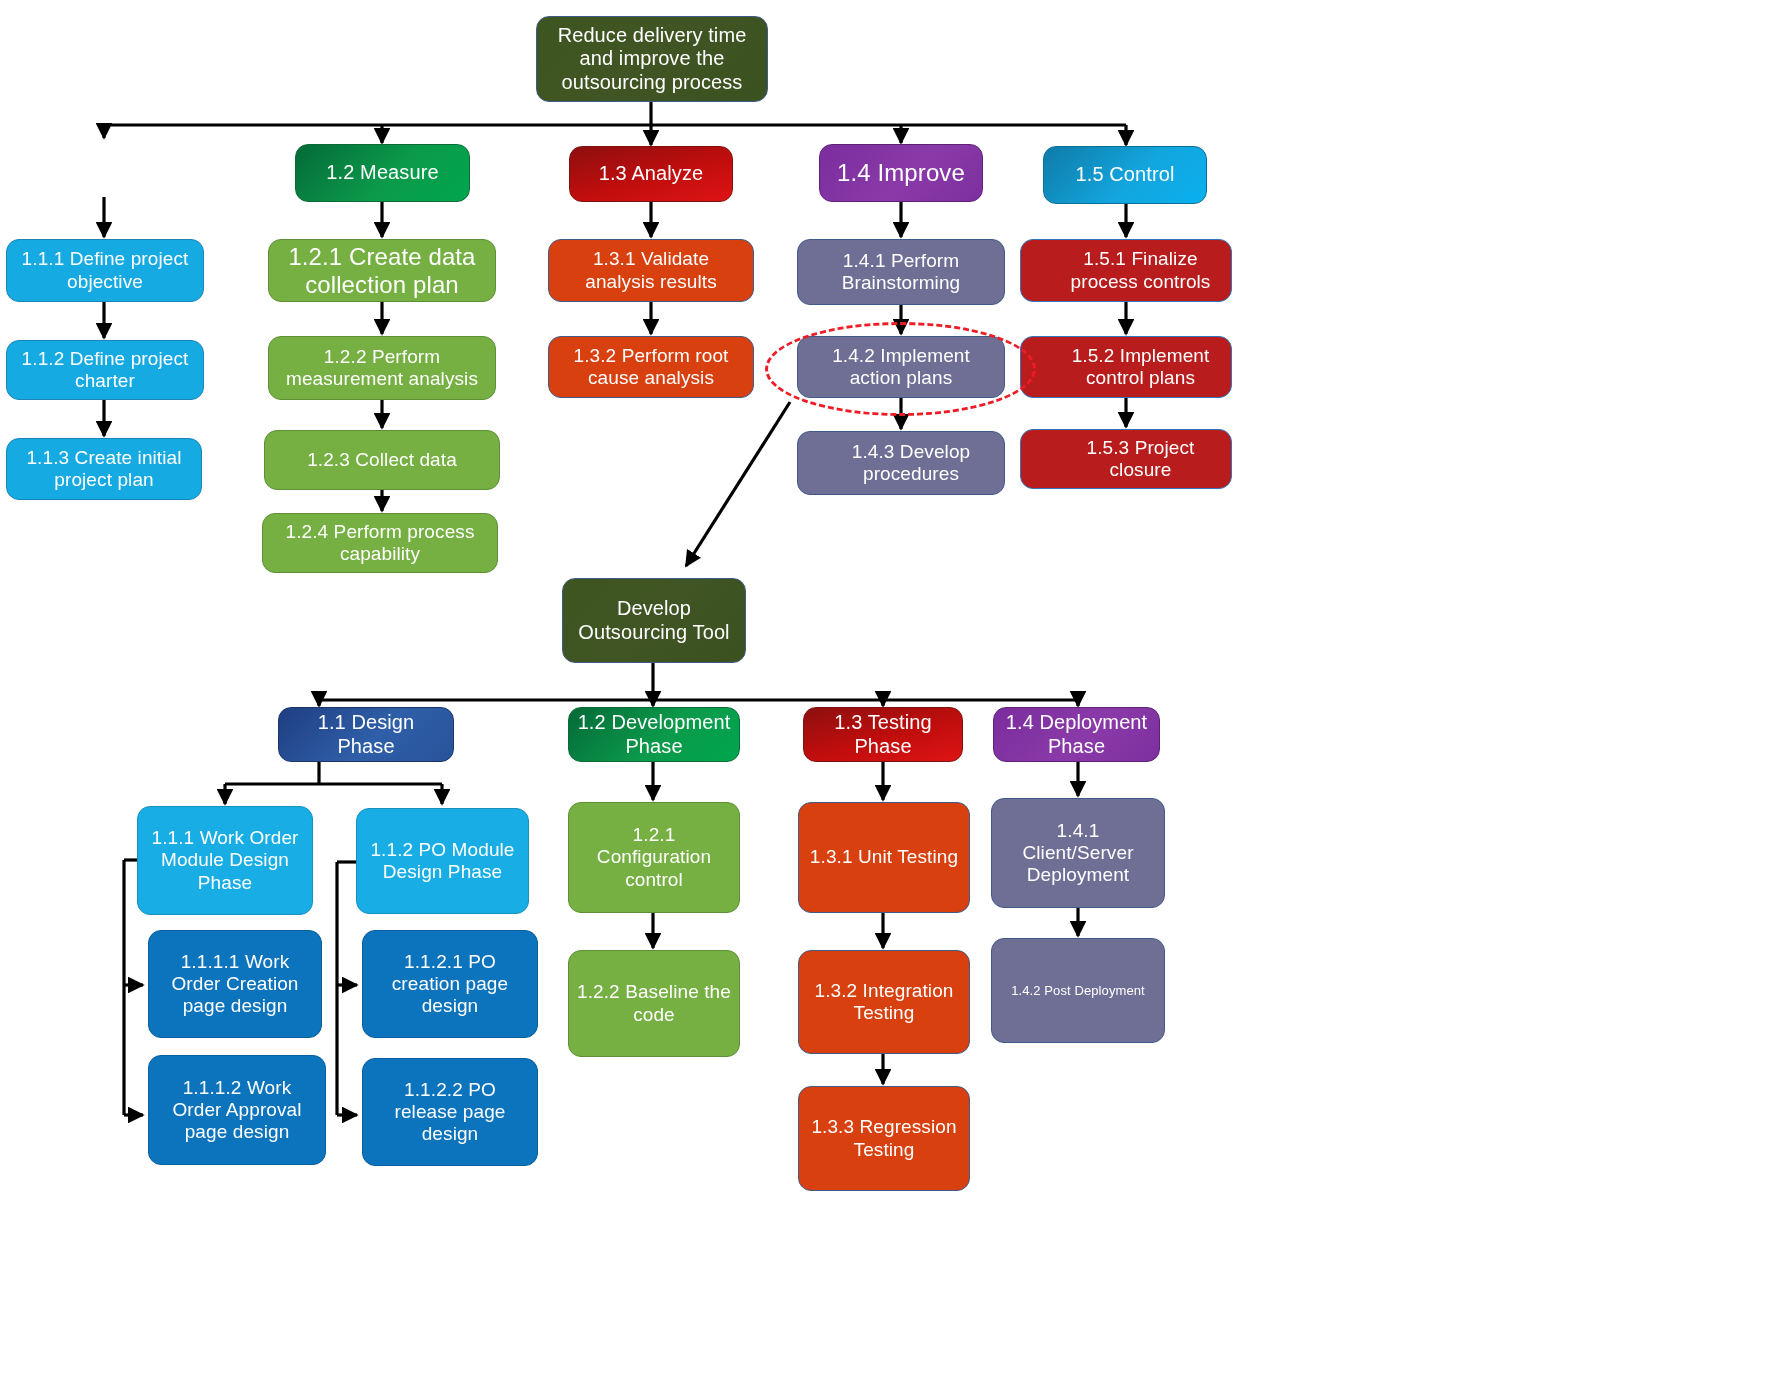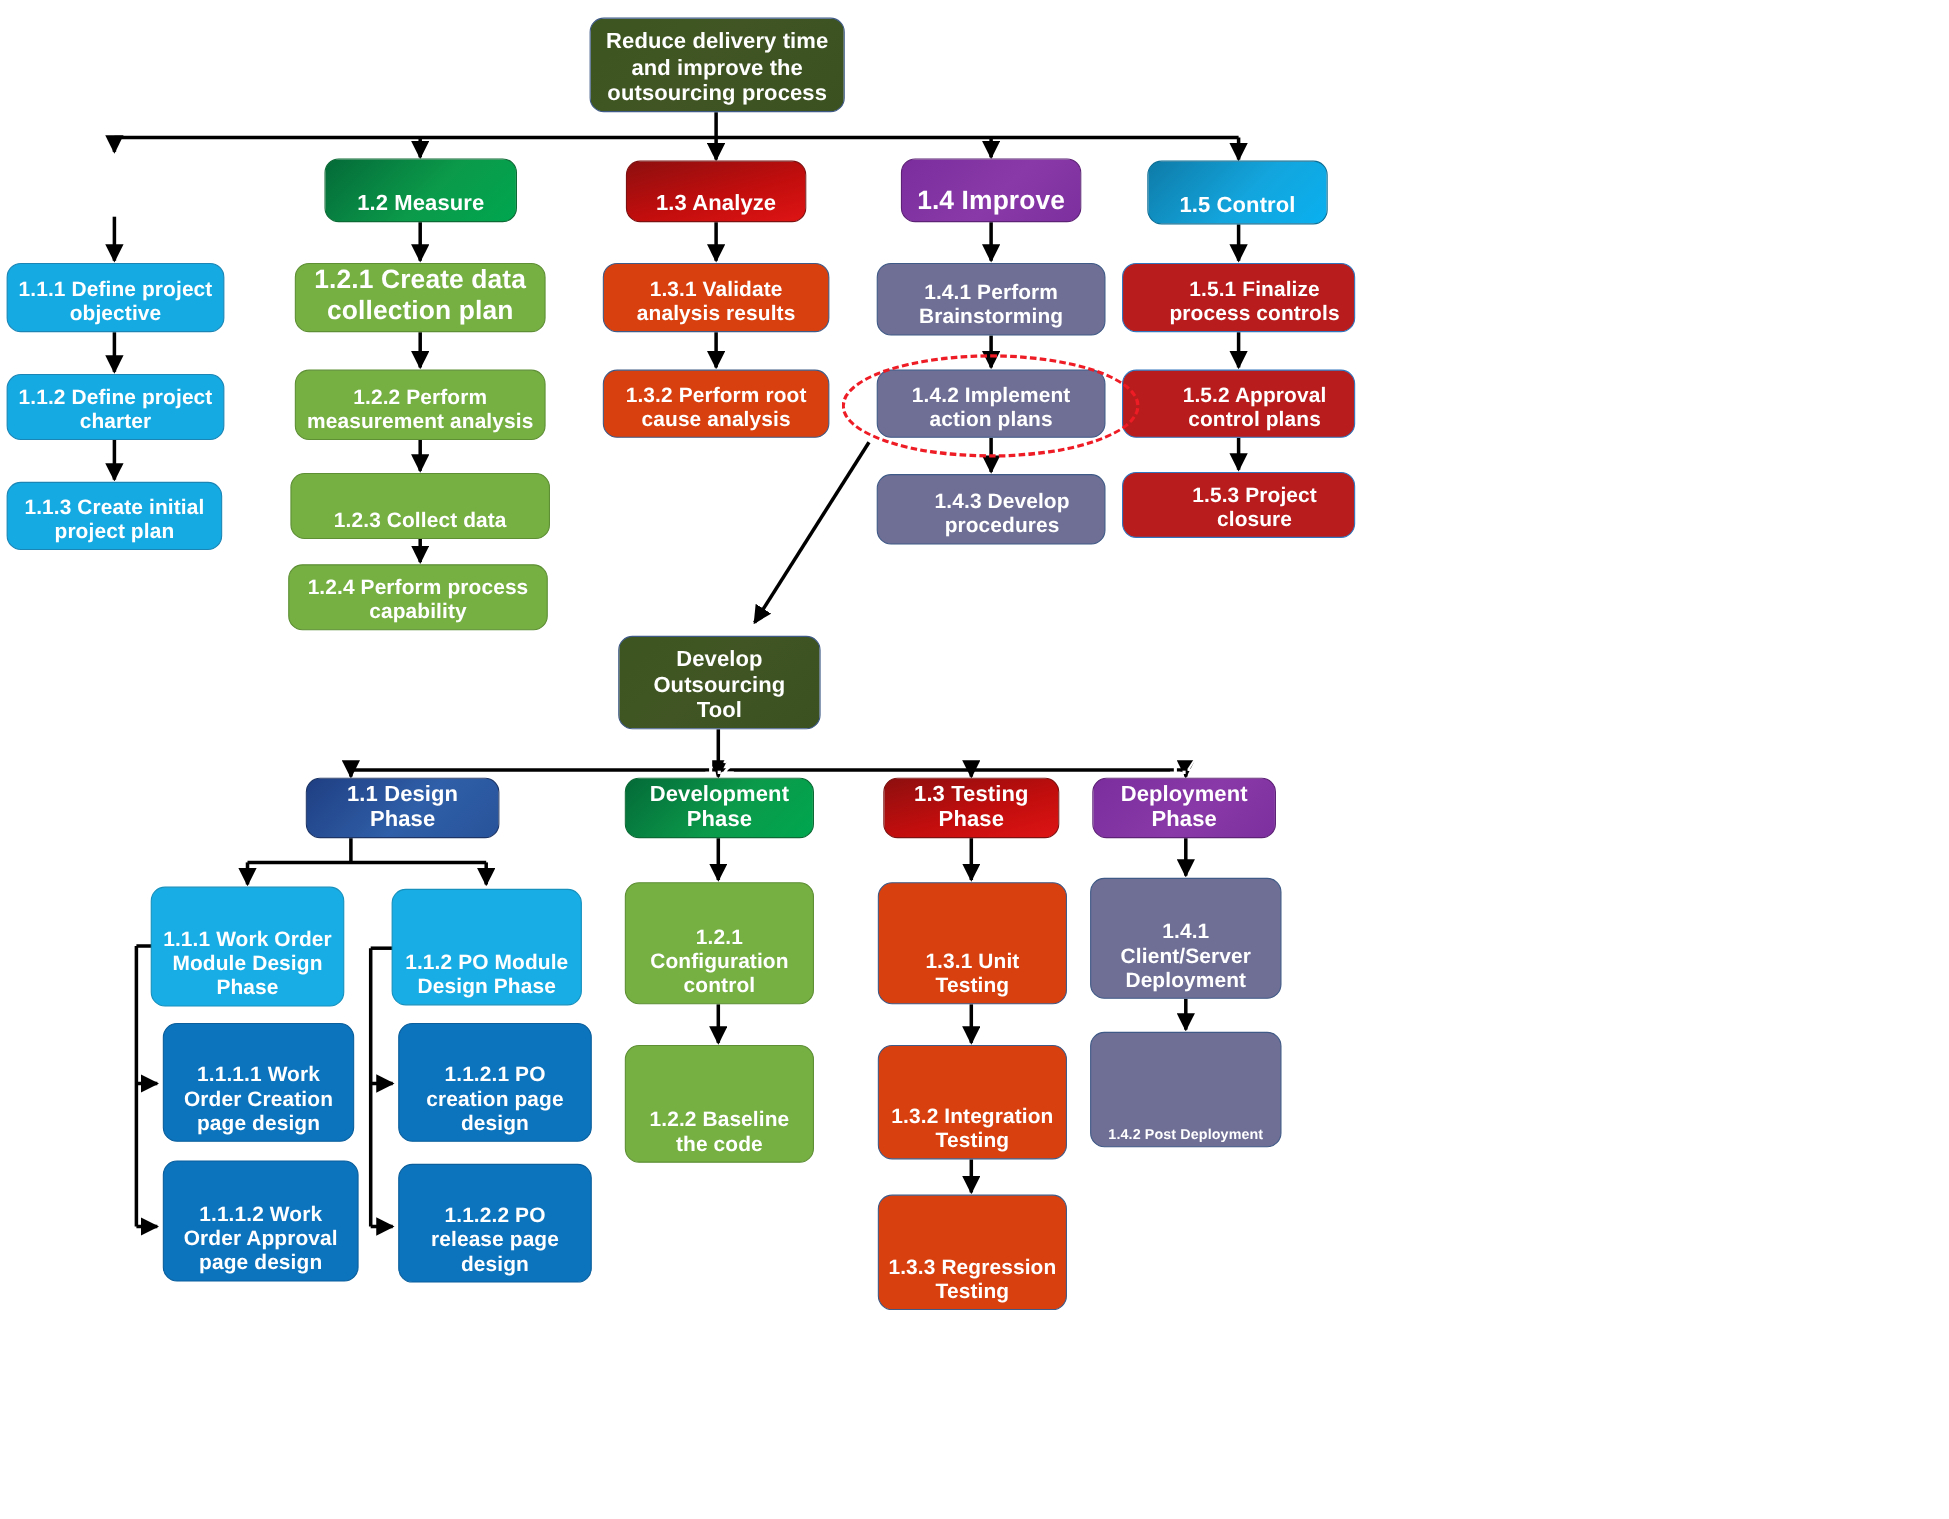--- a/index.html
+++ b/index.html
@@ -8,29 +8,29 @@
     font-family:"Liberation Sans", sans-serif;
     width:1772px;height:1381px;position:relative;overflow:hidden;
     color:#000;
   }
   #canvas{position:absolute;left:0;top:0;width:1772px;height:1381px;}
   svg.edges{position:absolute;left:0;top:0;width:1772px;height:1381px;pointer-events:none;}
 
   .node{
     position:absolute;
     box-sizing:border-box;
-    display:flex;align-items:flex-end;justify-content:center;
+    display:flex;align-items:center;justify-content:center;
     text-align:center;
     color:#ffffff;
     border-radius:13px;
     border:1px solid #2a4a7a;
     line-height:1.16;
     padding:4px 8px;
     letter-spacing:.1px;
-    font-weight:700;
+    font-weight:400;
   }
   .node span{display:block;width:100%;}
 
   
   .c-darkgreen { background:linear-gradient(135deg,#3d5520 0%,#405523 45%,#3b5120 100%); border-color:#3f5a86;}
   .c-blue-grad { background:linear-gradient(135deg,#1f3e82 0%,#2f5fa8 55%,#28539a 100%); border-color:#1c3566;}
   .c-green-grad{ background:linear-gradient(135deg,#046a38 0%,#0b9a4a 55%,#00a64f 100%); border-color:#0c6b35;}
   .c-red-grad  { background:linear-gradient(165deg,#8e0f0f 0%,#c10d0d 55%,#de1414 100%); border-color:#7d1111;}
   .c-purple    { background:linear-gradient(135deg,#7b2d9e 0%,#8a3aa8 55%,#7d2f9f 100%); border-color:#5d2276;}
   .c-cyanblue  { background:linear-gradient(135deg,#0e7ba8 0%,#13a5dd 55%,#09b0ef 100%); border-color:#0b6e95;}
@@ -182,21 +182,21 @@
     <span>1.4.2 Implement action plans</span>
   </div>
   <div class="node c-slate" style="left:797px;top:431px;width:208px;height:64px;font-size:19px;padding-left:28px;">
     <span>1.4.3 Develop procedures</span>
   </div>
 
   <div class="node c-brightblue" style="left:1020px;top:239px;width:212px;height:63px;font-size:19px;">
     <span>1.5.1 Finalize process controls</span>
   </div>
   <div class="node c-brightblue" style="left:1020px;top:336px;width:212px;height:62px;font-size:19px;">
-    <span>1.5.2 Approval control plans</span>
+    <span>1.5.2 Implement control plans</span>
   </div>
   <div class="node c-brightblue" style="left:1020px;top:429px;width:212px;height:60px;font-size:19px;">
     <span>1.5.3 Project closure</span>
   </div>
 
   <div class="red-ellipse" style="left:765px;top:322px;width:265px;height:88px;"></div>
 
   <div class="node c-darkgreen" style="left:562px;top:578px;width:184px;height:85px;font-size:20px;">
     <span>Develop Outsourcing Tool</span>
   </div>

